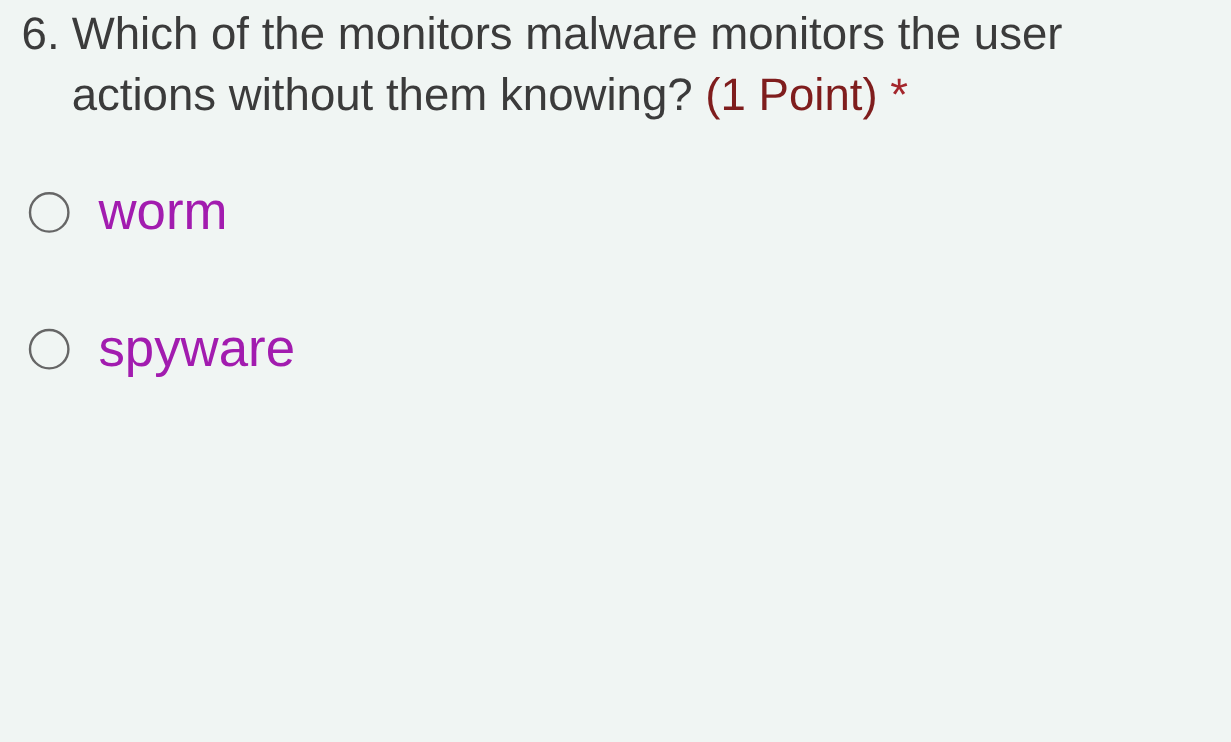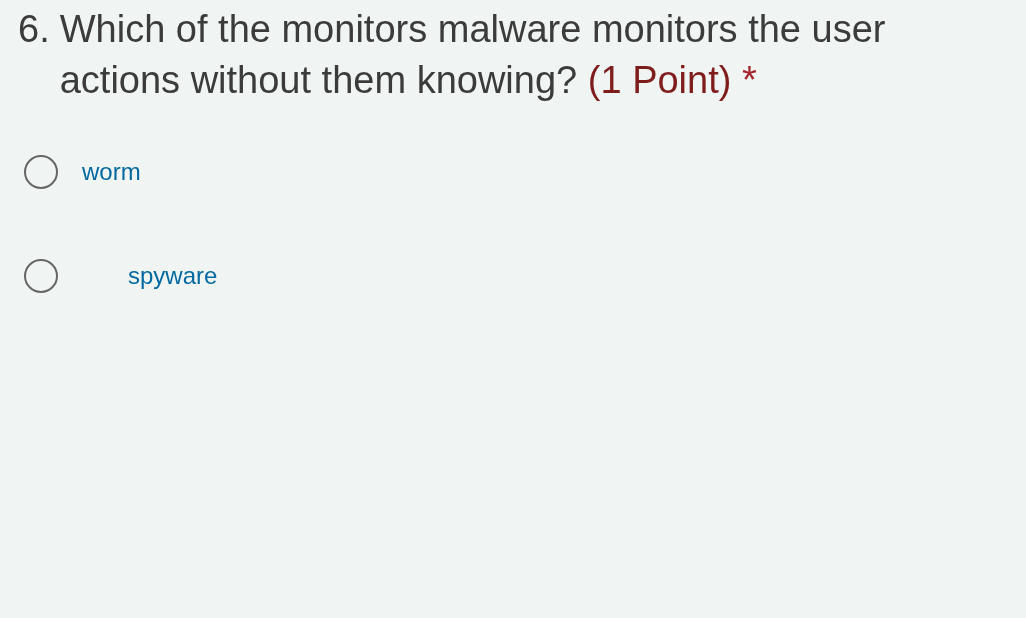--- a/index.html
+++ b/index.html
@@ -49,22 +49,22 @@
   .radio {
     width: 34px;
     height: 34px;
     border: 2px solid #666666;
     border-radius: 50%;
     background: transparent;
     flex: 0 0 auto;
     box-sizing: border-box;
   }
   .opt-label {
-    font-size: 24px;
-    color: #0369a1;
+    font-size: 44px;
+    color: #a21caf;
     margin-left: 24px;
     line-height: 1;
   }
 </style>
 </head>
 <body>
 
 <div class="container">
 
   <div class="question-row">
@@ -78,20 +78,20 @@
 
   <div class="options">
 
     <div class="option">
       <div class="radio"></div>
       <div class="opt-label">worm</div>
     </div>
 
 
 
-    <div class="option" style="margin-bottom:0;gap:46px;">
+    <div class="option" style="margin-bottom:0;">
       <div class="radio"></div>
       <div class="opt-label">spyware</div>
     </div>
 
   </div>
 
 </div>
 
 </body></html>

